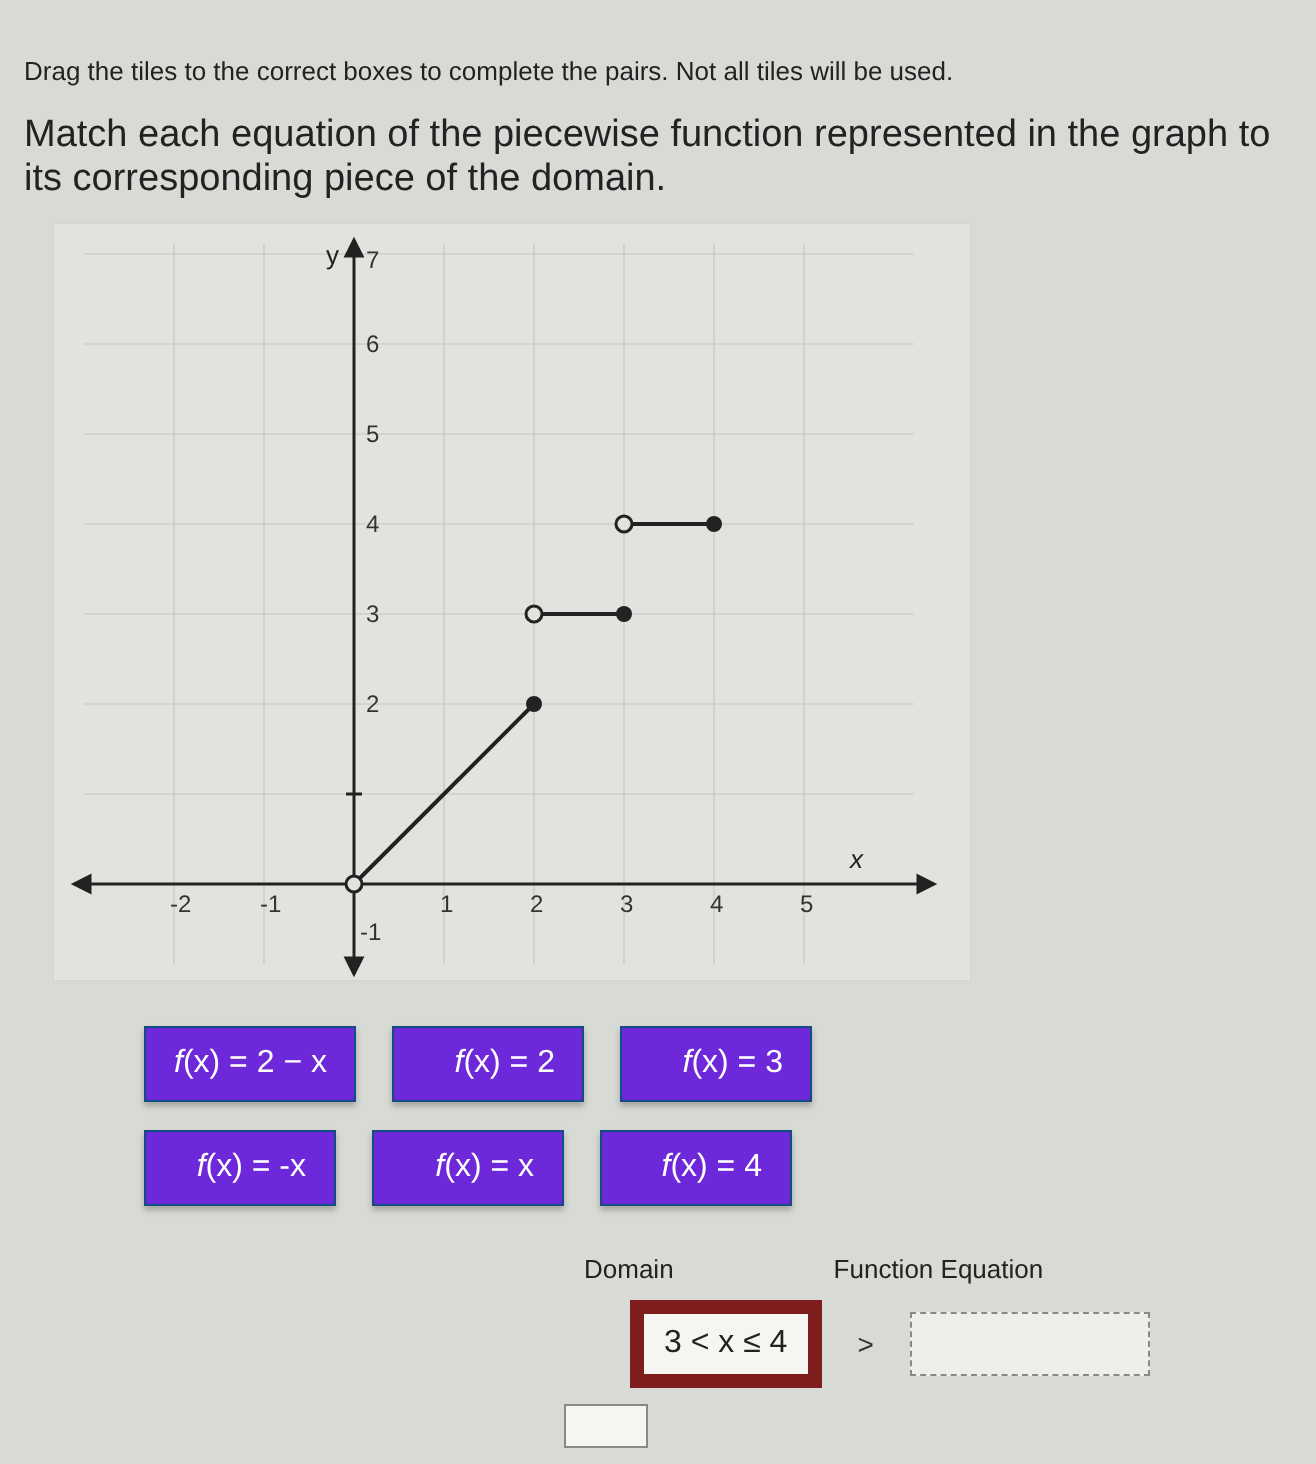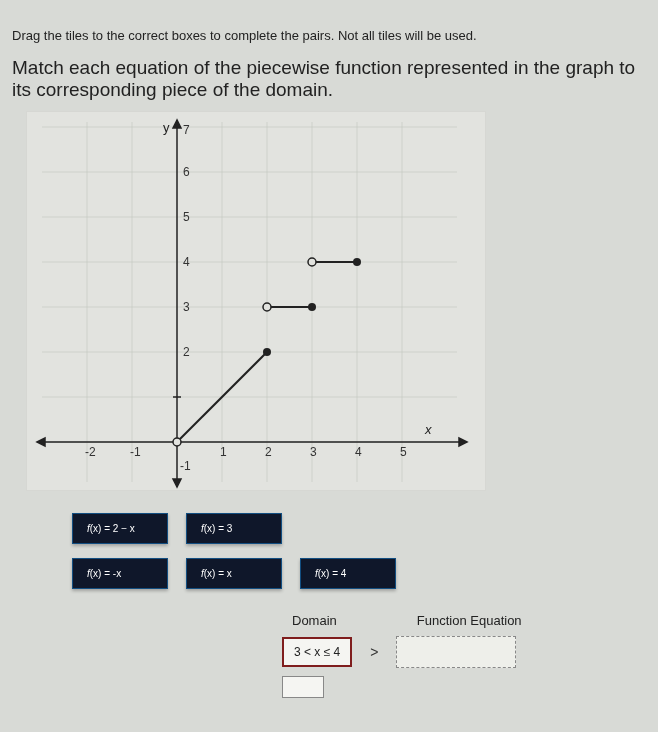--- a/index.html
+++ b/index.html
@@ -19,36 +19,36 @@
   background: #e2e3df;
   position: relative;
   margin-left: 14px;
   border: 1px solid rgba(0,0,0,0.05);
 }
 .graph-container svg { position:absolute; top:0; left:0; }
 .tiles-row {
   display: flex; gap: 18px; margin: 22px 0 0 60px;
 }
 .tile {
-  background: #0f172a;
+  background: #6d28d9;
   color: #fff;
-  font-size: 10px;
+  font-size: 16px;
   font-style: italic;
   padding: 9px 14px;
   border: 1px solid #124e81;
   box-shadow: 0 2px 3px rgba(0,0,0,0.25);
   cursor: grab;
   min-width: 96px;
-  text-align: left;
+  text-align: right;
 }
 .tile span { font-style: normal; }
 .labels-row { display:flex; gap: 80px; margin:24px 0 0 280px; font-size:13px; }
 .dropzone-row { display:flex; align-items:center; gap:12px; margin:8px 0 0 270px; }
 .domain-box {
-  border:2px solid #7f1d1d; background:#f5f5f2; padding:6px 10px; font-size:12px;
+  border:7px solid #7f1d1d; background:#f5f5f2; padding:6px 10px; font-size:16px;margin-left:33px;
 }
 .arrow { font-size:14px; color:#333; margin:0 6px; }
 .drop-slot {
   border:1px dashed #888; background:#eeefea; width:120px; height:32px;
 }
 .small-box {
   border:1px solid #888; background:#f5f5f2; width:42px; height:22px;
   margin:8px 0 0 270px;
 }
 </style>
@@ -124,20 +124,21 @@
     <circle cx="285" cy="150" r="4" fill="#e2e3df" stroke="#222" stroke-width="1.5"></circle>
     <circle cx="330" cy="150" r="4" fill="#222"></circle>
 
     <line x1="146" y1="285" x2="154" y2="285" stroke="#222" stroke-width="1.5"></line>
   </g>
 </svg>
 </div>
 
 <div class="tiles-row">
   <div class="tile"><em>f</em><span>(x) = 2 − x</span></div>
+  <div class="tile"><em>f</em><span>(x) = 2</span></div>
   <div class="tile"><em>f</em><span>(x) = 3</span></div>
 </div>
 <div class="tiles-row" style="margin-top:14px">
   <div class="tile"><em>f</em><span>(x) = -x</span></div>
   <div class="tile"><em>f</em><span>(x) = x</span></div>
   <div class="tile"><em>f</em><span>(x) = 4</span></div>
 </div>
 
 <div class="labels-row">
   <div>Domain</div>

